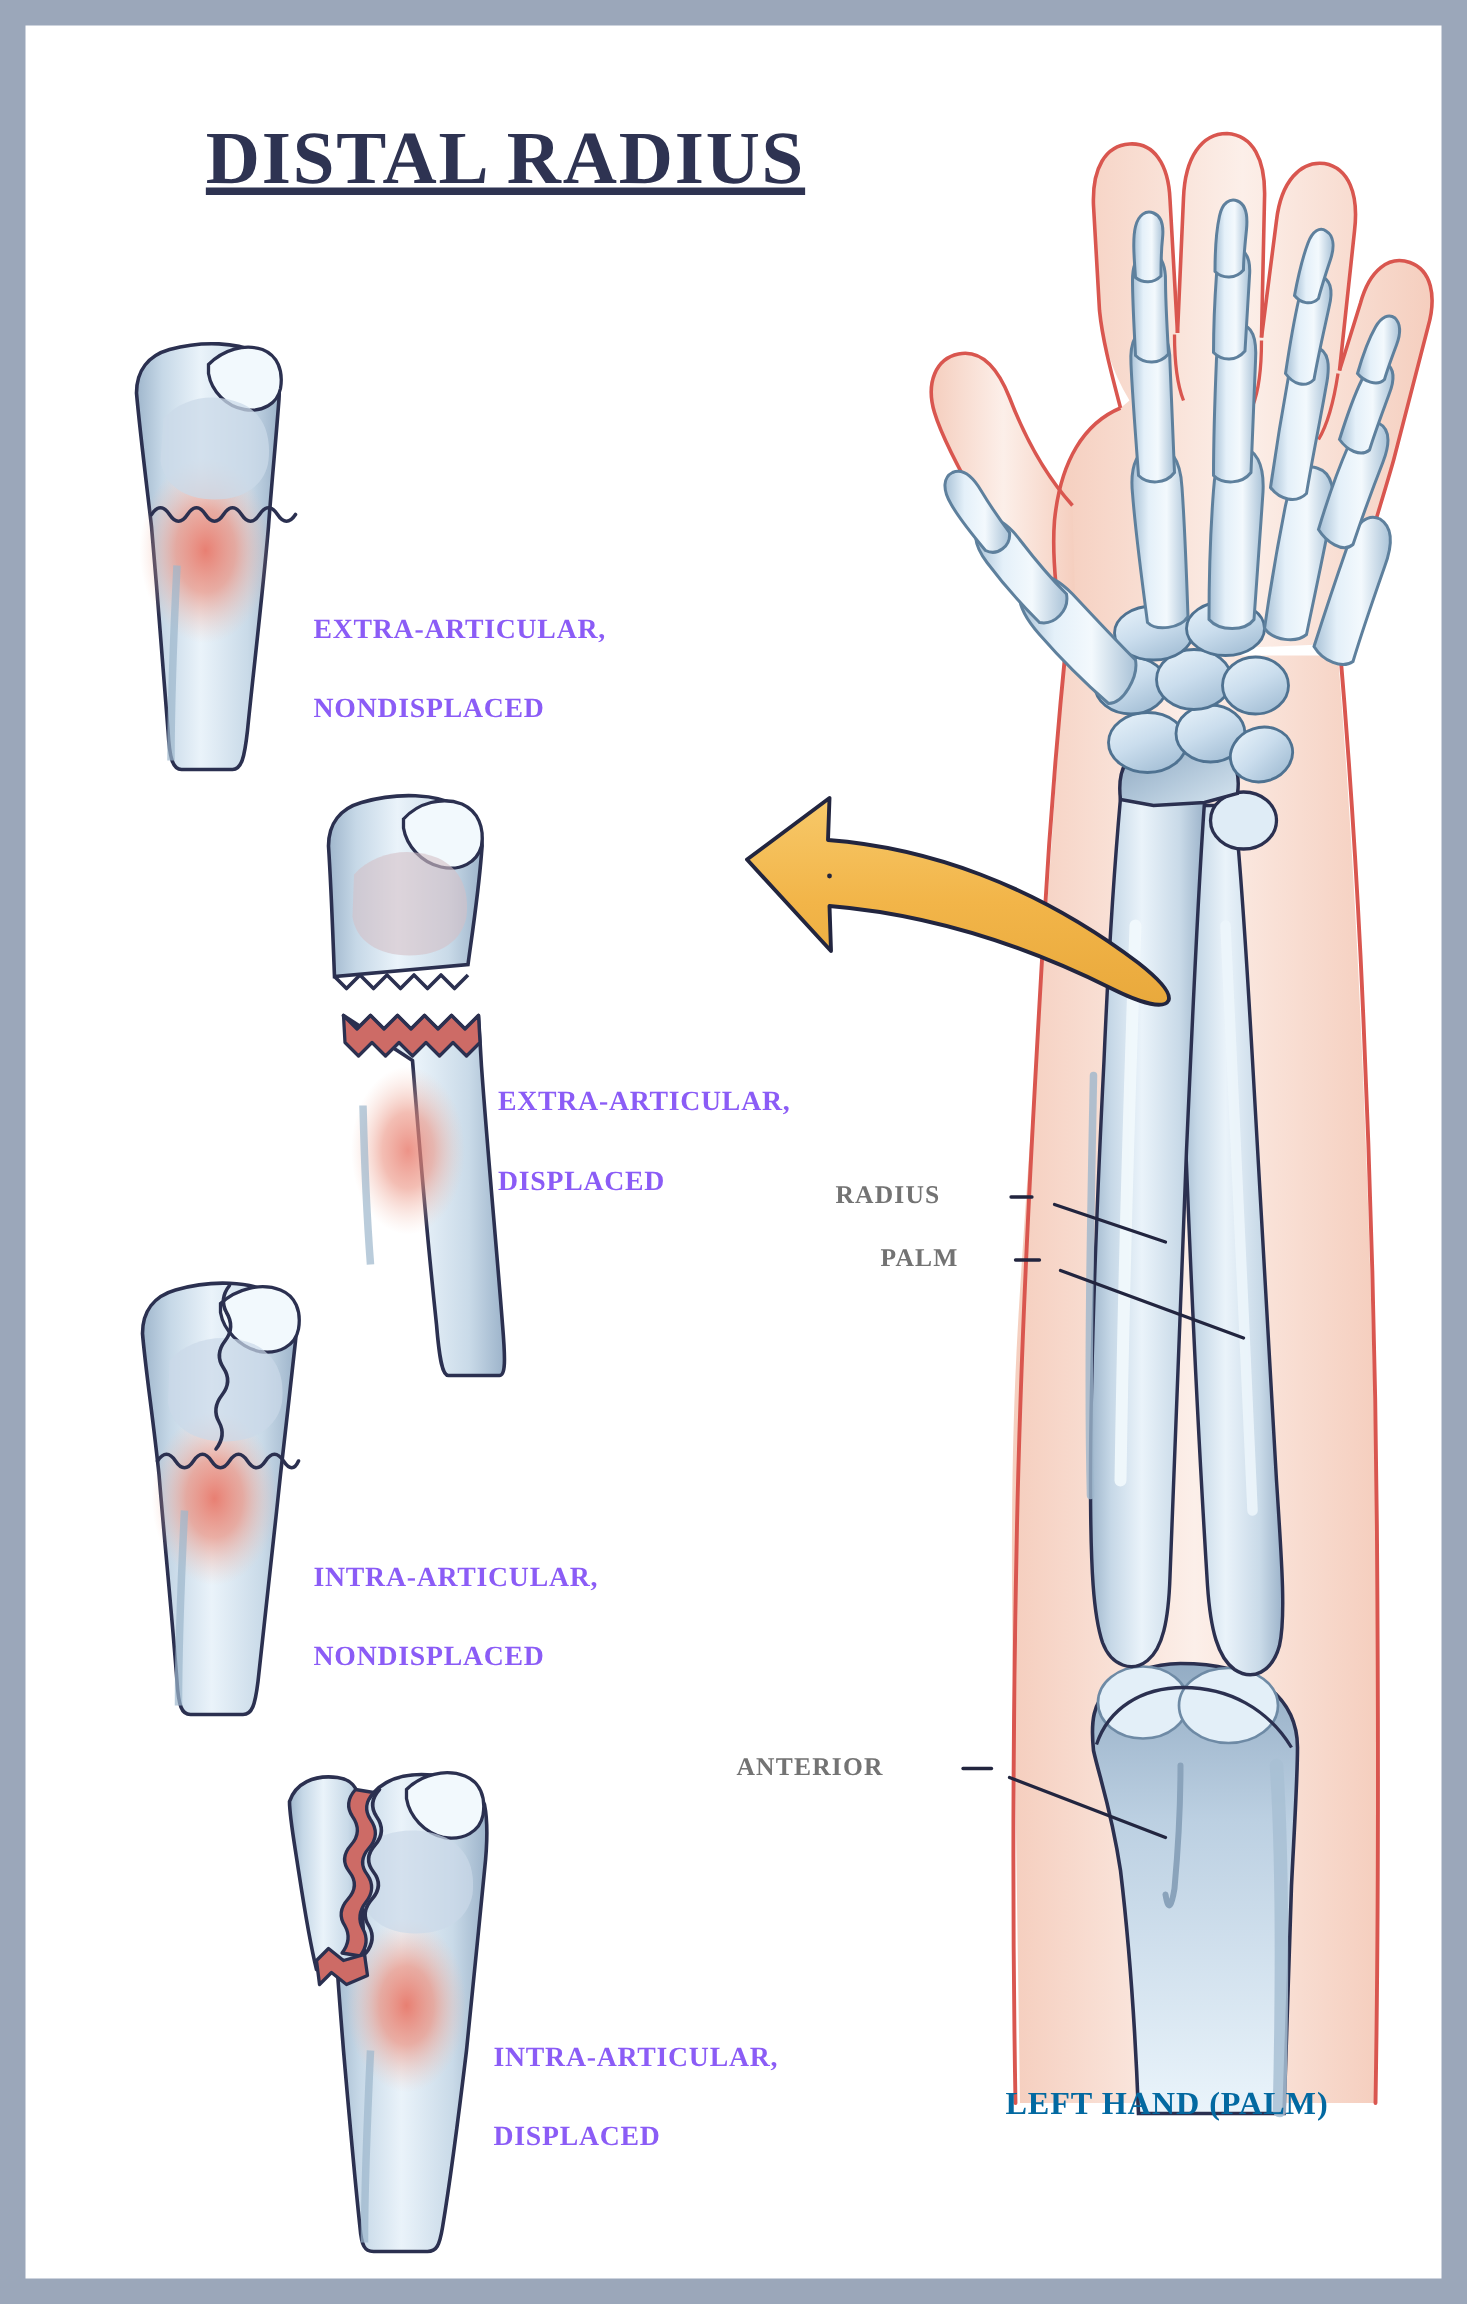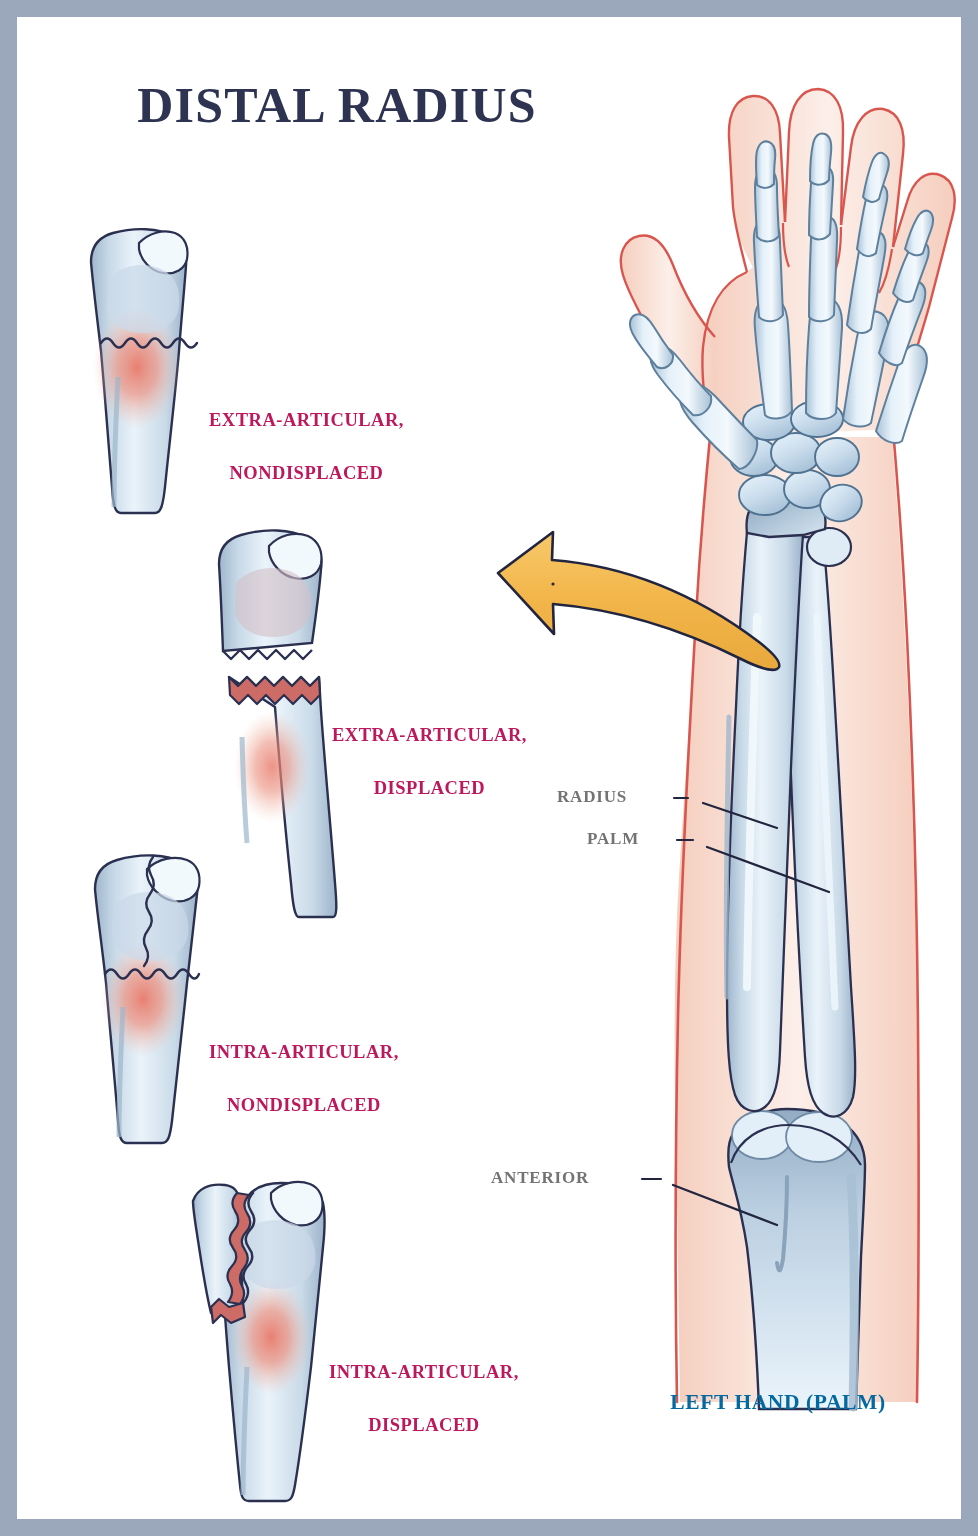--- a/index.html
+++ b/index.html
@@ -12,29 +12,29 @@
   #page{
     position:relative;width:100%;height:100%;background:#ffffff;overflow:hidden;
   }
 
   
   #title{
     position:absolute;left:40px;top:62px;width:560px;text-align:center;
     font-family:"Liberation Serif",serif;font-weight:bold;
     font-size:50px;line-height:1.05;letter-spacing:1.2px;
     color:#2e3352;
+    text-decoration:underline;
   }
   #title .l2{display:block;}
 
   
   .frac-label{
     position:absolute;font-family:"Liberation Serif",serif;font-weight:bold;
-    font-size:18.5px;line-height:1.45;letter-spacing:.5px;color:#be185d;
+    font-size:18.5px;line-height:1.45;letter-spacing:.5px;color:#8b5cf6;
     white-space:pre-line;
-    text-align:center;
   }
 
   
   .anat-label{
     position:absolute;font-family:"Liberation Serif",serif;font-weight:bold;
     font-size:17px;letter-spacing:.8px;color:#737373;white-space:nowrap;
   }
   #caption{
     position:absolute;left:596px;top:1371px;width:330px;text-align:center;
     font-family:"Liberation Serif",serif;font-weight:bold;

